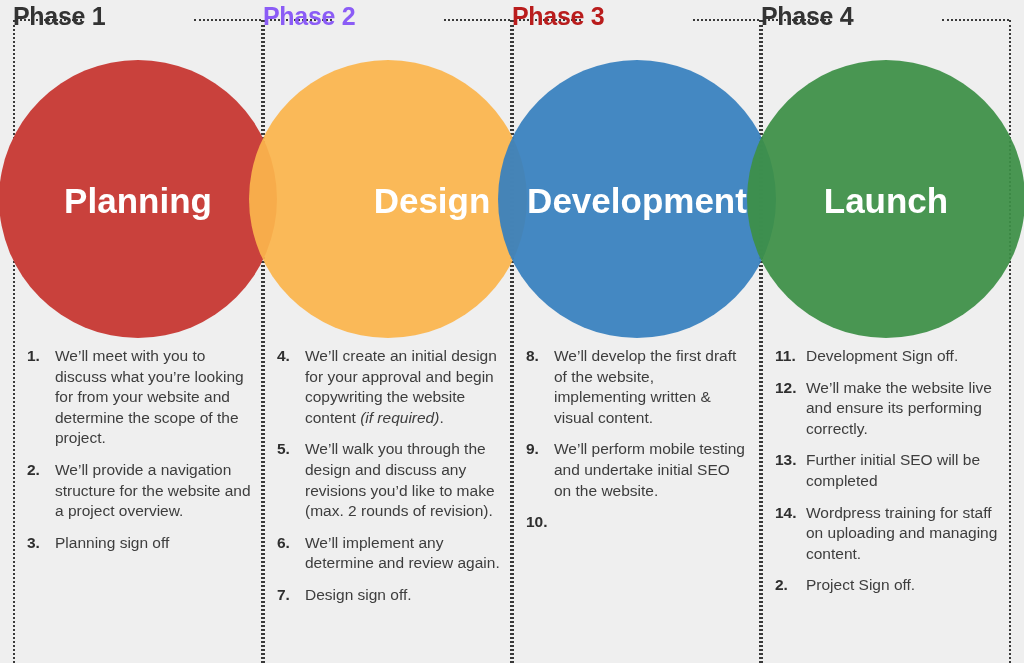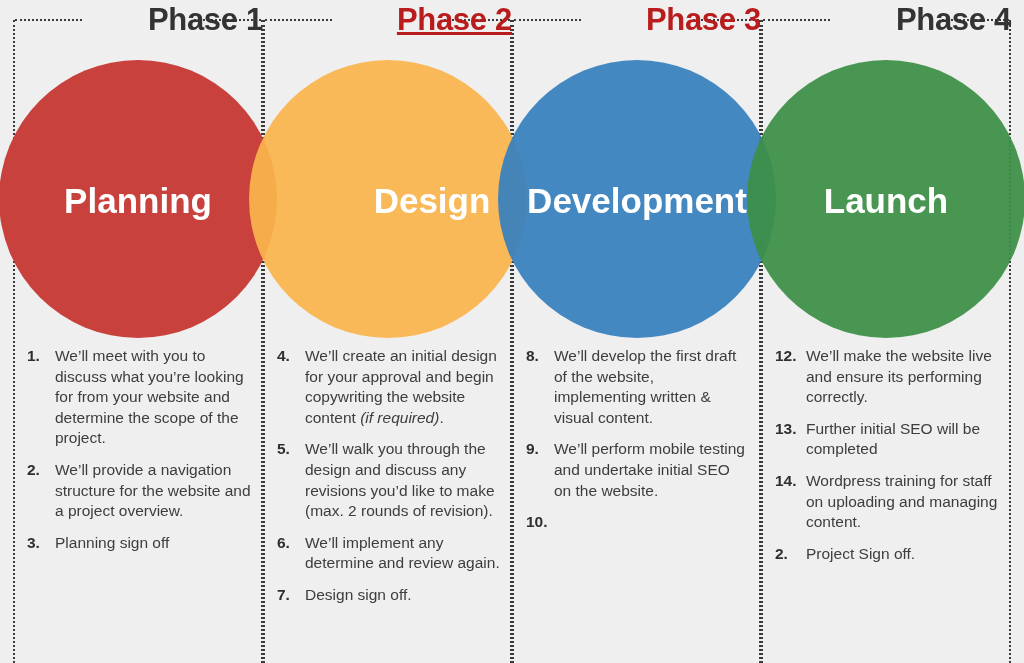--- a/index.html
+++ b/index.html
@@ -37,22 +37,22 @@
     height: 0;
     border-top: 2px dotted #3a3a3a;
   }
   .top-rule.left  { left: 0; }
   .top-rule.right { right: 0; }
 
   
   .phase-title {
     position: absolute;
     top: 2px;
-    text-align: right;
-    font-size: 31px;
+    text-align: left;
+    font-size: 25px;
     font-weight: bold;
     color: #333333;
     letter-spacing: -0.3px;
     white-space: nowrap;
   }
 
   
   #circles {
     position: absolute;
     left: 0;
@@ -117,21 +117,21 @@
         <div class="top-rule right" style="width: 66.5px;"></div>
       </div>
       <div class="col-frame" style="left: 761px; width: 250px;">
         <div class="top-rule left" style="width: 67px;"></div>
         <div class="top-rule right" style="width: 67px;"></div>
       </div>
     </div>
 
   <div id="titles">
       <div class="phase-title" style="left: 13px; width: 250px; color: rgb(51, 51, 51);">Phase 1</div>
-      <div class="phase-title" style="left: 263px; width: 249px; color: #b91c1c; text-decoration: underline;">Phase 2</div>
+      <div class="phase-title" style="left: 263px; width: 249px; color: #8b5cf6;">Phase 2</div>
       <div class="phase-title" style="left: 512px; width: 249px; color: #b91c1c;">Phase 3</div>
       <div class="phase-title" style="left: 761px; width: 250px; color: rgb(51, 51, 51);">Phase 4</div>
     </div>
 
   <div id="circles">
       <div class="circle" style="left: -1px; top: 60px; width: 278px; height: 278px; background: rgb(201, 65, 60);"></div>
       <div class="circle-label" style="left: -62px; width: 400px; z-index: 20;">Planning</div>
       <div class="circle" style="left: 249px; top: 60px; width: 278px; height: 278px; background: rgb(251, 181, 76); opacity: 0.93;"></div>
       <div class="circle-label" style="left: 188px; width: 400px; z-index: 20; padding-left: 44px;">Design</div>
       <div class="circle" style="left: 498px; top: 60px; width: 278px; height: 278px; background: rgb(55, 128, 190); opacity: 0.93;"></div>
@@ -181,20 +181,24 @@
         <div class="list-item">
           <div class="item-num">9.</div>
           <div class="item-text">We’ll perform mobile testing and undertake initial SEO on the website.</div>
         </div>
         <div class="list-item">
           <div class="item-num wide">10.</div>
         </div>
       </div>
       <div class="list" style="left: 775px; width: 224px;">
         <div class="list-item">
+          <div class="item-num wide">11.</div>
+          <div class="item-text">Development Sign off.</div>
+        </div>
+        <div class="list-item">
           <div class="item-num wide">12.</div>
           <div class="item-text">We’ll make the website live and ensure its performing correctly.</div>
         </div>
         <div class="list-item">
           <div class="item-num wide">13.</div>
           <div class="item-text">Further initial SEO will be completed</div>
         </div>
         <div class="list-item">
           <div class="item-num wide">14.</div>
           <div class="item-text">Wordpress training for staff on uploading and managing content.</div>

